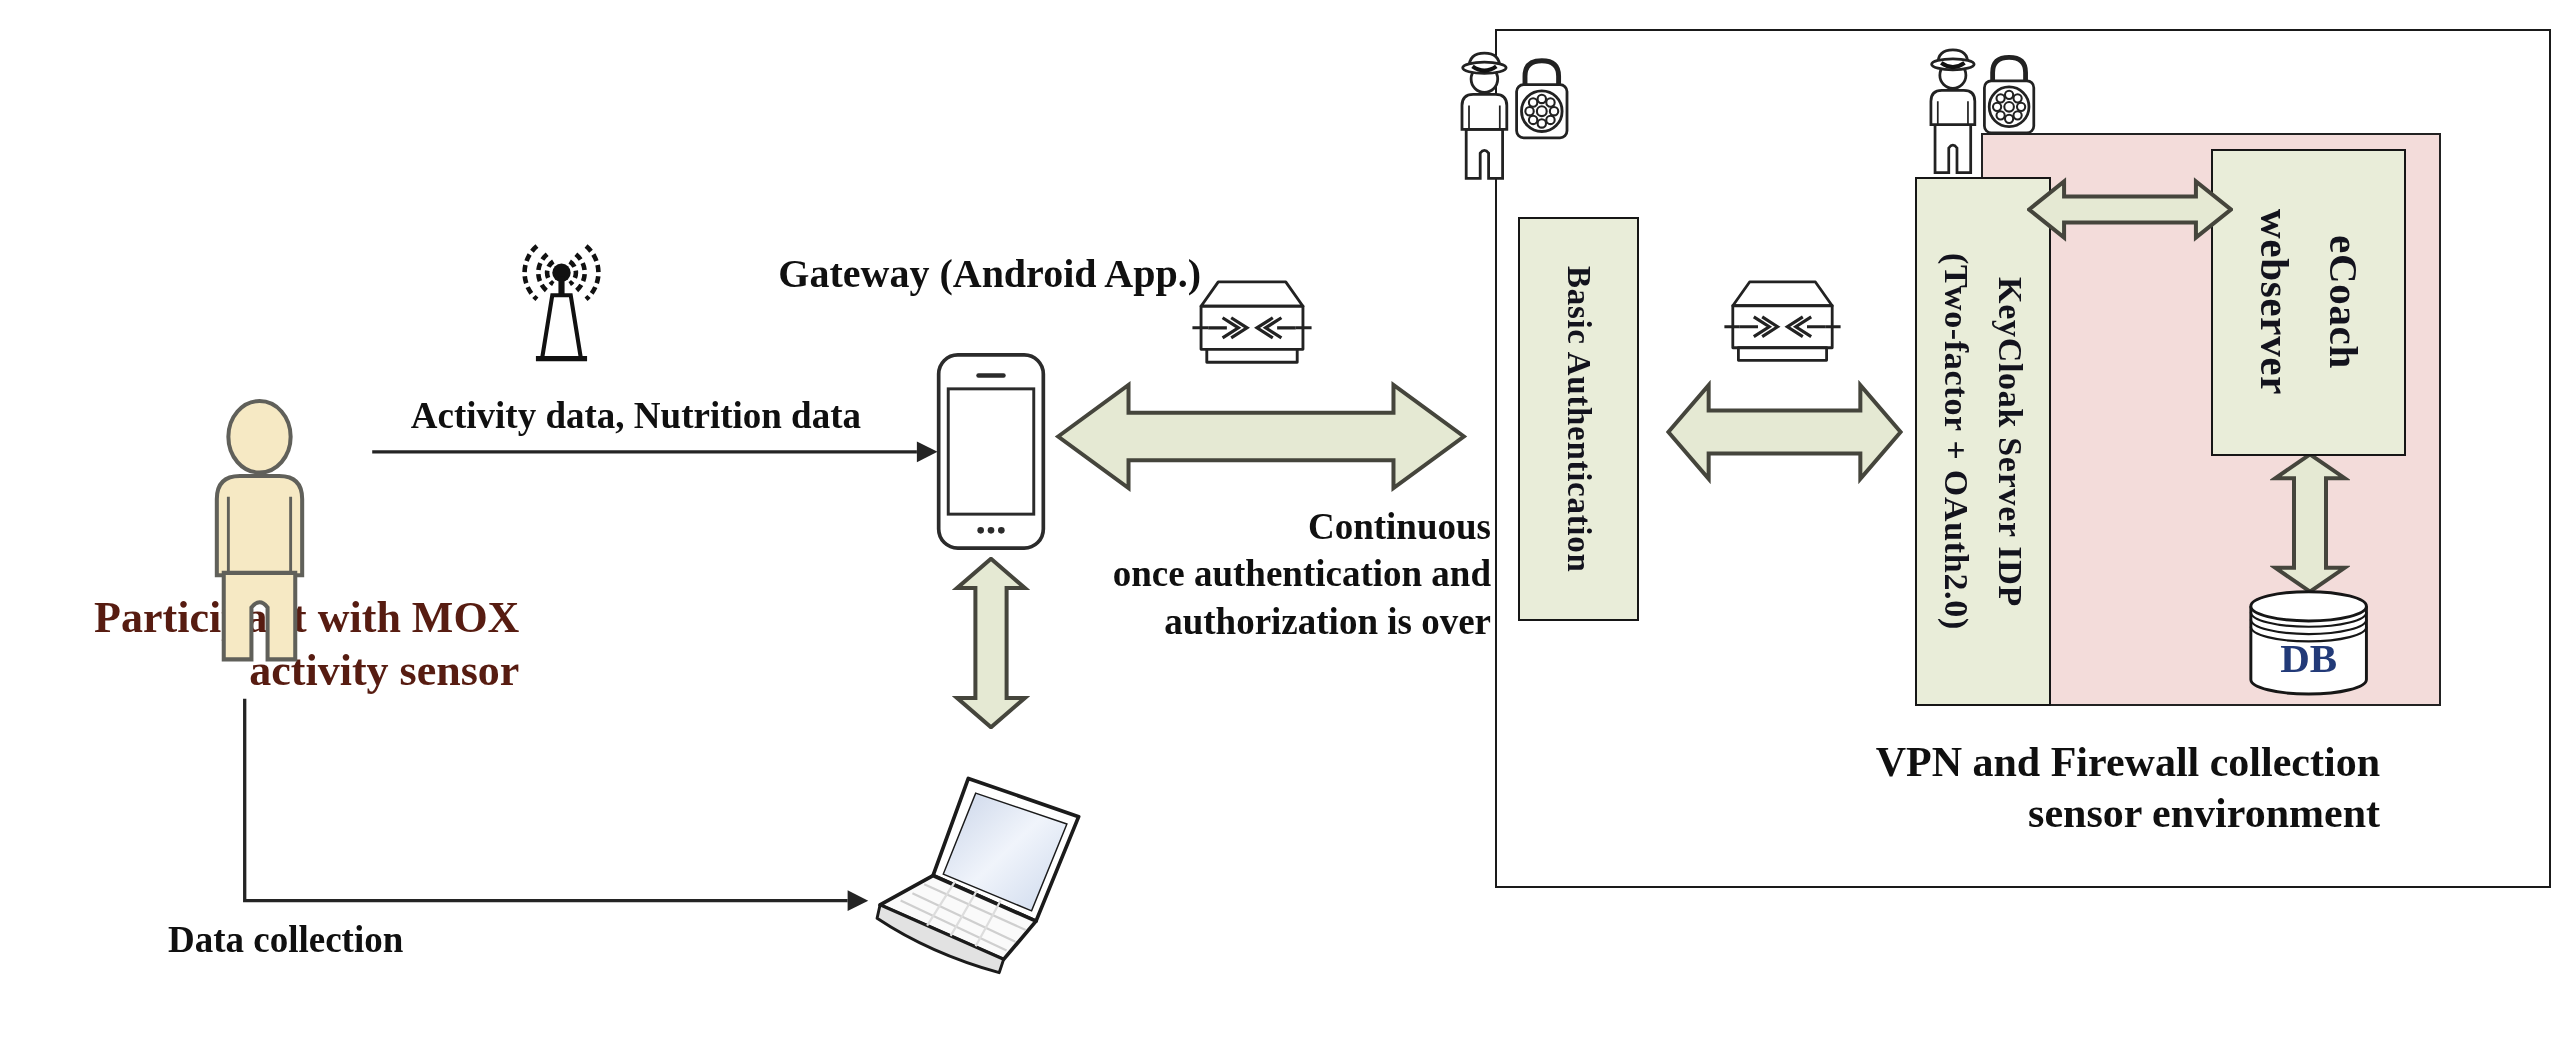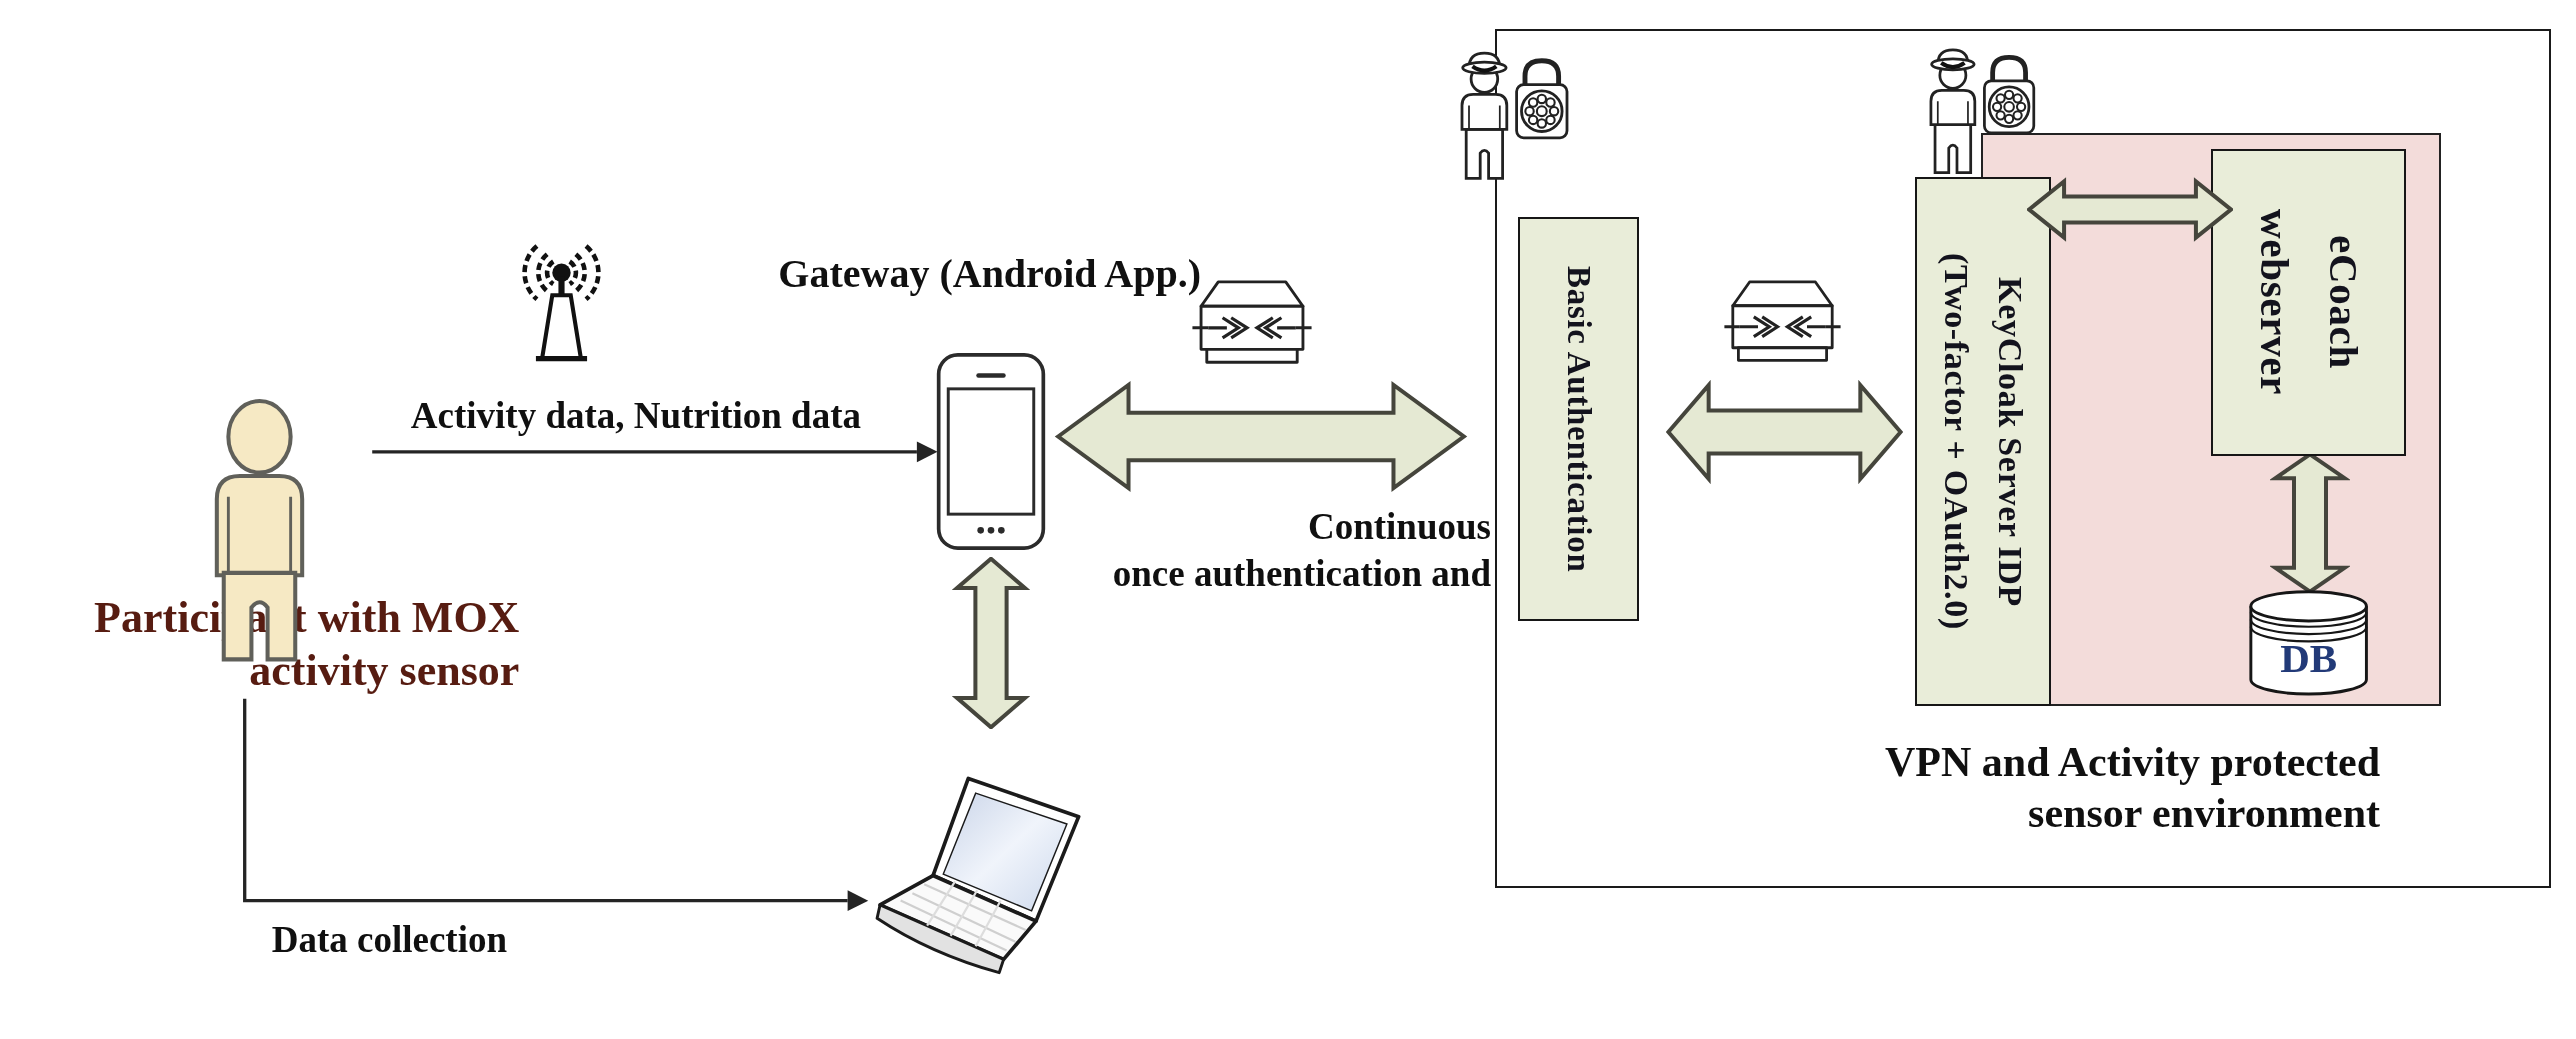--- a/index.html
+++ b/index.html
@@ -11,21 +11,21 @@
     --cream:#f6e9c4;
   }
   *{margin:0;padding:0;box-sizing:border-box;}
   html,body{background:#ffffff;}
   #canvas{
     position:relative;width:2576px;height:1040px;background:#ffffff;overflow:hidden;
     font-family:"Liberation Serif","DejaVu Serif",serif;color:var(--ink);
   }
   .abs{position:absolute;}
   .label{font-weight:bold;color:var(--ink);text-align:right;line-height:1.26;z-index:3;}
-  .label.left-align{text-align:right;}
+  .label.left-align{text-align:left;}
   .maroon{color:var(--maroon);}
   .diagram-box{
     position:absolute;background:var(--box-green);border:2.9px solid #161616;z-index:4;
     display:flex;align-items:center;justify-content:center;
   }
   .vtext{
     writing-mode:vertical-rl;font-weight:bold;text-align:center;color:#13131d;
     line-height:1.15;letter-spacing:0.7px;
   }
   #vpn-box{position:absolute;left:1495px;top:29px;width:1056px;height:859px;border:2.9px solid #1a1a1a;background:#fff;z-index:1;}
@@ -93,20 +93,21 @@
     <path d="M146,70 H120 M126,56 L104,70 L126,84 M114,56 L92,70 L114,84" stroke="#222" stroke-width="4.5" fill="none"></path>
   </svg>
 
   <svg class="abs" style="left:1054px;top:377px;z-index:3;" width="414" height="119" viewBox="0 0 500 150" preserveAspectRatio="none">
     <polygon points="5,75 90,10 90,45 410,45 410,10 495,75 410,140 410,105 90,105 90,140" fill="var(--arrow-green)" stroke="#45453c" stroke-width="4" vector-effect="non-scaling-stroke"></polygon>
   </svg>
 
   <div class="abs label" style="left:1016px;top:503px;width:475px;font-size:37px;line-height:1.28;">
     <div>Continuous</div>
     <div>once authentication and</div>
+    <div>authorization is over</div>
   </div>
 
   <svg class="abs" style="left:952px;top:557px;z-index:3;" width="78" height="172" viewBox="0 0 150 500" preserveAspectRatio="none">
     <polygon points="75,5 140,90 105,90 105,410 140,410 75,495 10,410 45,410 45,90 10,90" fill="var(--arrow-green)" stroke="#45453c" stroke-width="4" vector-effect="non-scaling-stroke"></polygon>
   </svg>
 
   <div class="abs label left-align" style="left:168px;top:917px;width:339px;font-size:37px;">Data collection</div>
 
   <svg class="abs z5" style="left:859px;top:774px;" width="251" height="206" viewBox="0 0 340 280">
     <defs>
@@ -213,18 +214,18 @@
   </svg>
 
   <svg class="abs z5" style="left:2245px;top:585px;" width="128" height="115" viewBox="0 0 175 155">
     <path d="M8,28 L8,128 A79,20 0 0 0 166,128 L166,28" fill="#fff" stroke="#161616" stroke-width="4"></path>
     <ellipse cx="87" cy="28" rx="79" ry="20" fill="#fff" stroke="#161616" stroke-width="4"></ellipse>
     <path d="M8,36 A79,20 0 0 0 166,36 M8,46 A79,20 0 0 0 166,46 M8,56 A79,20 0 0 0 166,56" stroke="#161616" stroke-width="3" fill="none"></path>
     <text x="87" y="118" text-anchor="middle" font-family="Liberation Serif, DejaVu Serif, serif" font-size="56" font-weight="bold" fill="#223a78">DB</text>
   </svg>
 
   <div class="abs label" style="left:1717px;top:737px;width:663px;font-size:42px;line-height:1.22;">
-    <div>VPN and Activity protected</div>
+    <div>VPN and Firewall collection</div>
     <div>sensor environment</div>
   </div>
 
 </div>
 
 
 </body></html>

